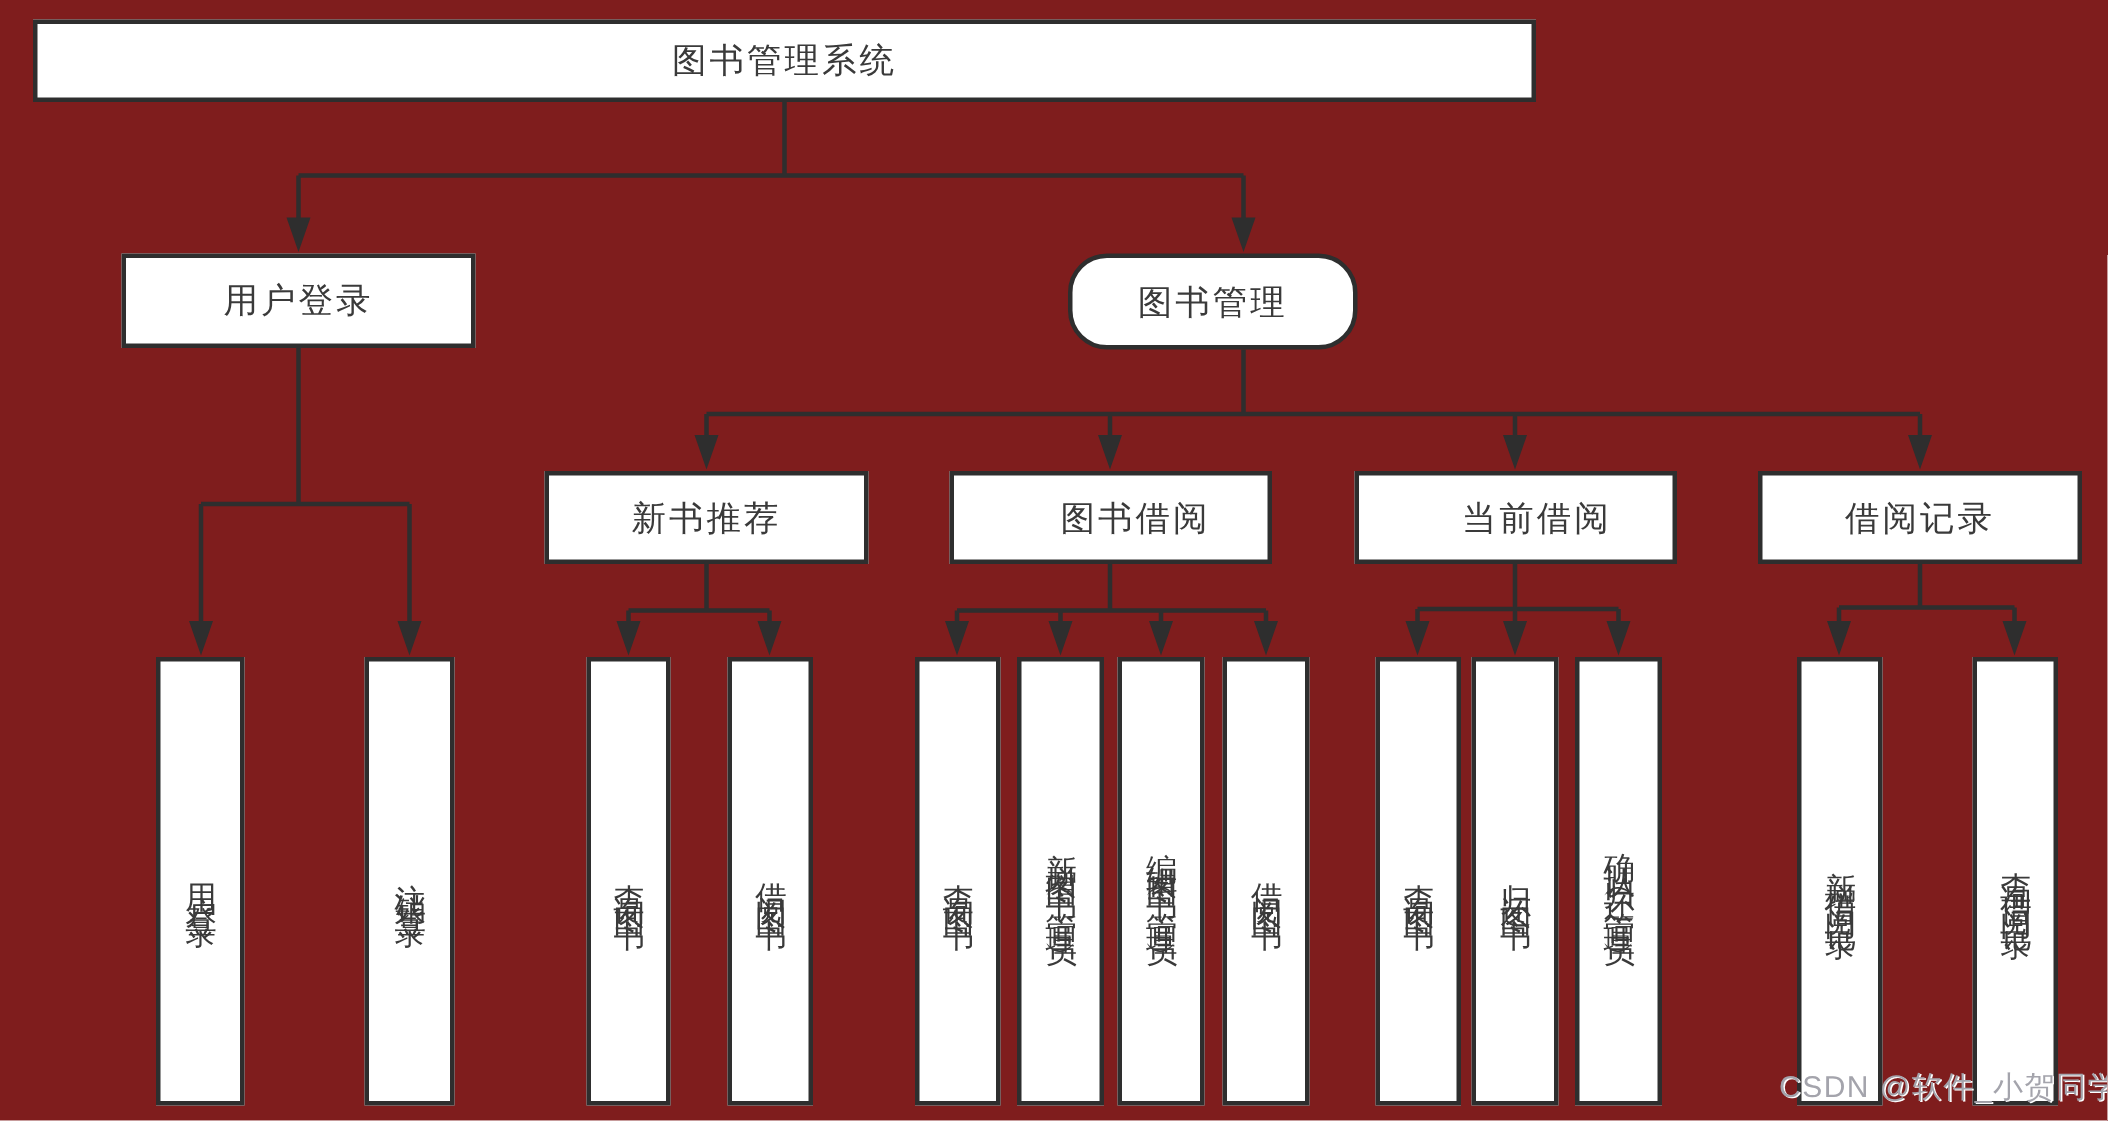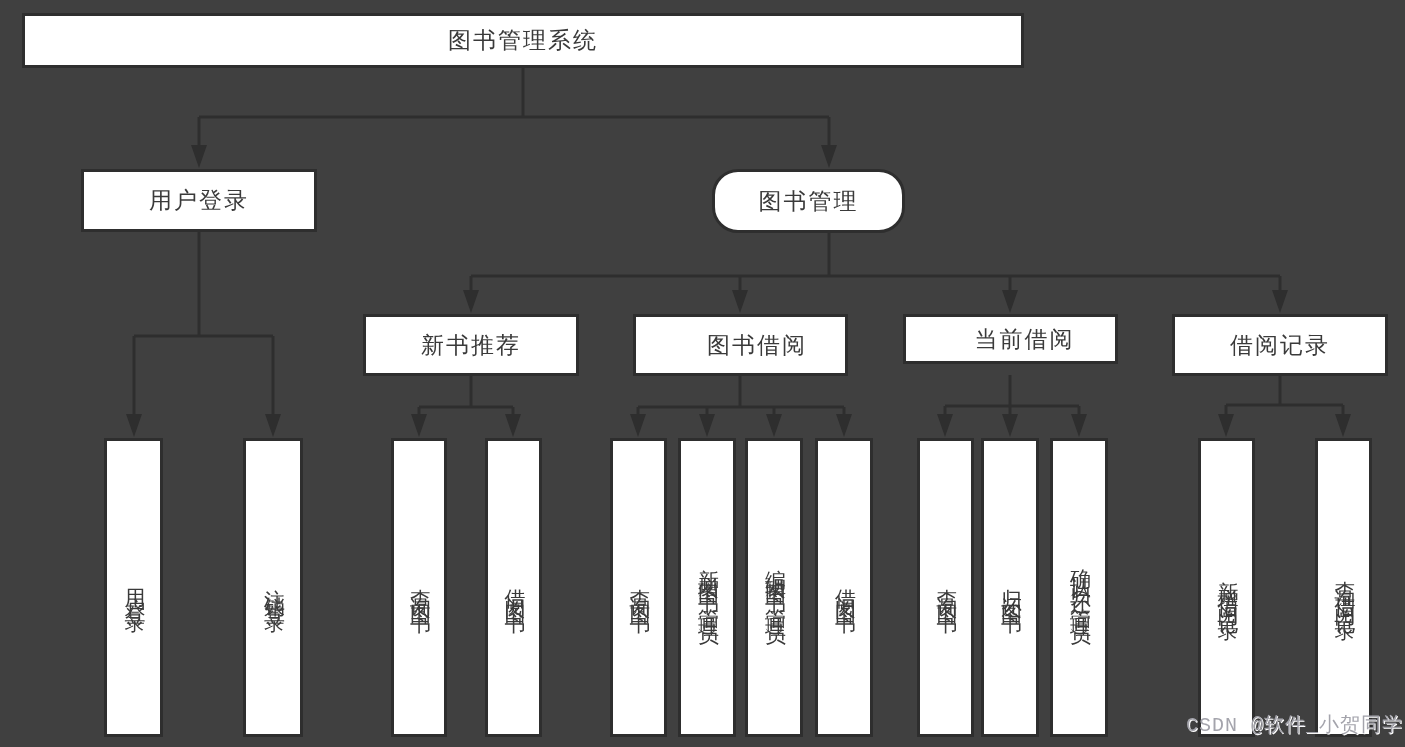--- a/index.html
+++ b/index.html
@@ -1,20 +1,20 @@
 <!DOCTYPE html>
 <html><head>
 <meta charset="utf-8">
 <style>
   html,body{margin:0;padding:0;background:#ffffff;}
   #canvas{
     position:relative;
     width:1405px;height:747px;
-    background:#404040;
-    font-family:Liberation Mono, monospace;
+    background:#7f1d1d;
+    font-family:Liberation Sans, sans-serif;
     overflow:hidden;
   }
   #wires{position:absolute;left:0;top:0;width:1405px;height:747px;}
   .node{
     position:absolute;
     box-sizing:border-box;
     border:3px solid #2e2e2e;
     background:#ffffff;
     display:flex;align-items:center;justify-content:center;
     color:#3a3a3a;
@@ -96,21 +96,21 @@
     </g>
   </svg>
 
   <div class="node" style="left:22px;top:13px;width:1002px;height:55px;">图书管理系统</div>
 
   <div class="node" style="left:81px;top:169px;width:236px;height:63px;">用户登录</div>
   <div class="node" style="left:712px;top:169px;width:193px;height:64px;border-radius:26px;">图书管理</div>
 
   <div class="node" style="left:363px;top:314px;width:216px;height:62px;">新书推荐</div>
   <div class="node" style="left:633px;top:314px;width:215px;height:62px;padding-left:33px;">图书借阅</div>
-  <div class="node" style="left:903px;top:314px;width:215px;height:50px;padding-left:28px;">当前借阅</div>
+  <div class="node" style="left:903px;top:314px;width:215px;height:62px;padding-left:28px;">当前借阅</div>
   <div class="node" style="left:1172px;top:314px;width:216px;height:62px;">借阅记录</div>
 
   <div class="leaf" style="left:104px;top:438px;width:59px;height:299px;">
     <span>用户登录</span>
     </div>
   <div class="leaf" style="left:243px;top:438px;width:60px;height:299px;">
     <span>注销登录</span>
     </div>
 
   <div class="leaf" style="left:391px;top:438px;width:56px;height:299px;">

